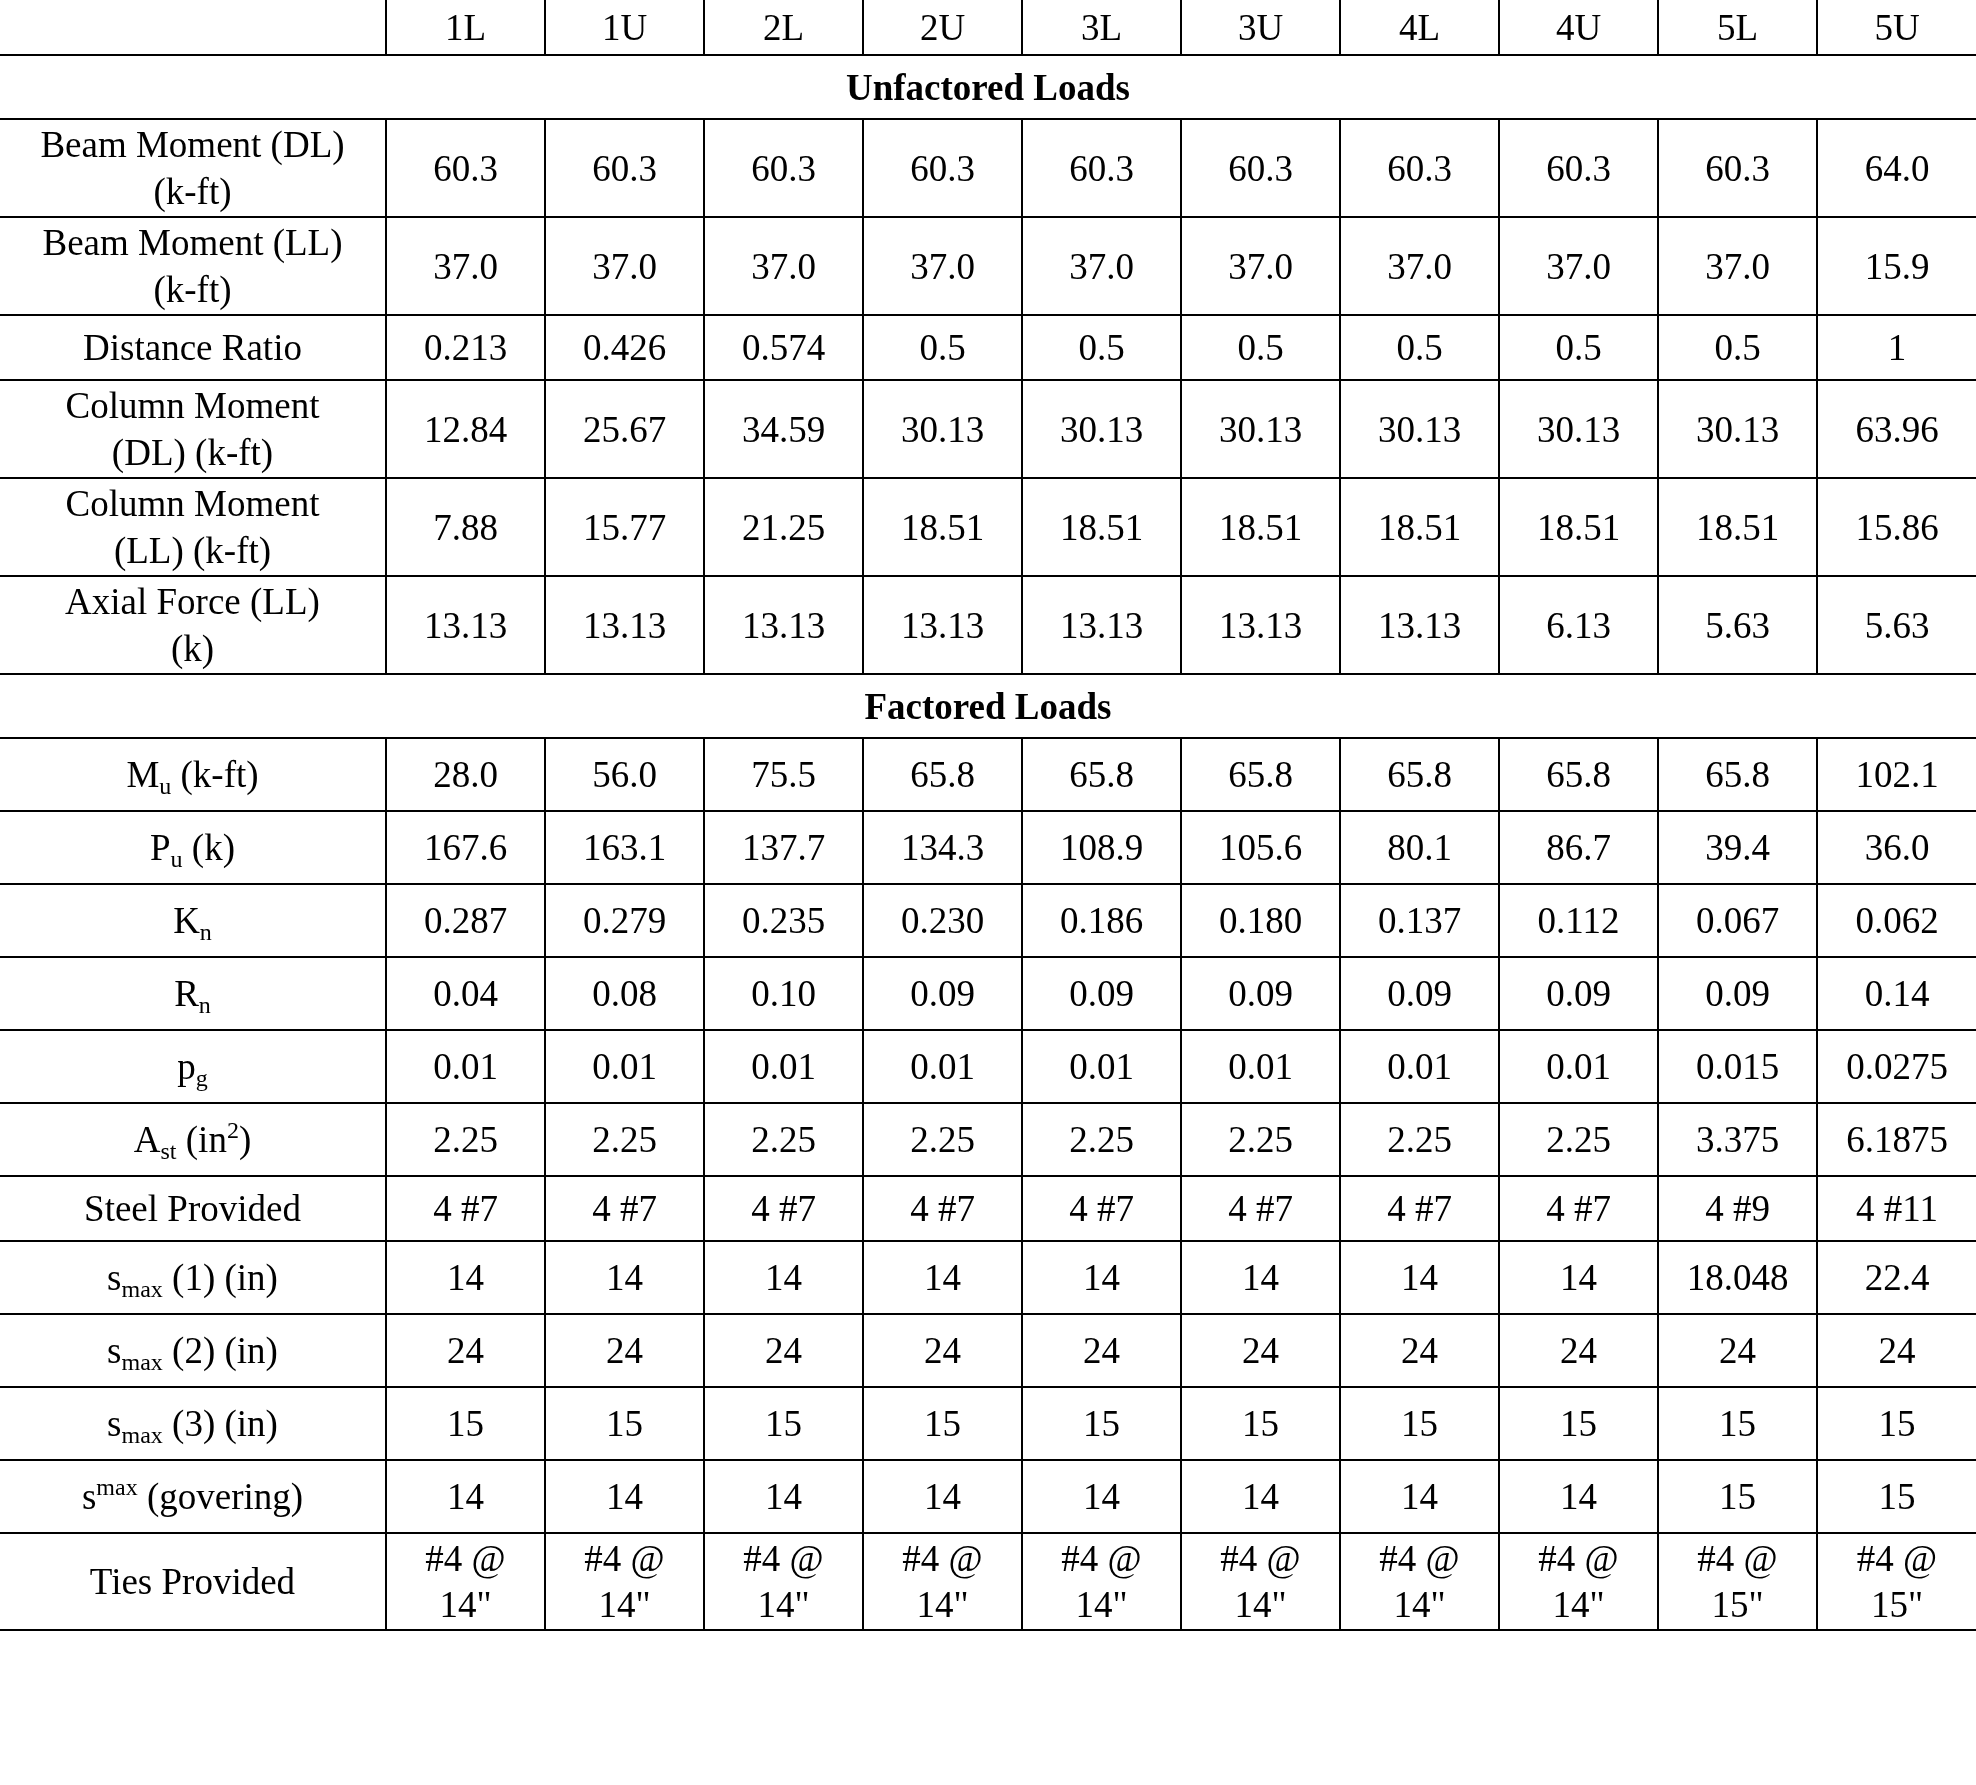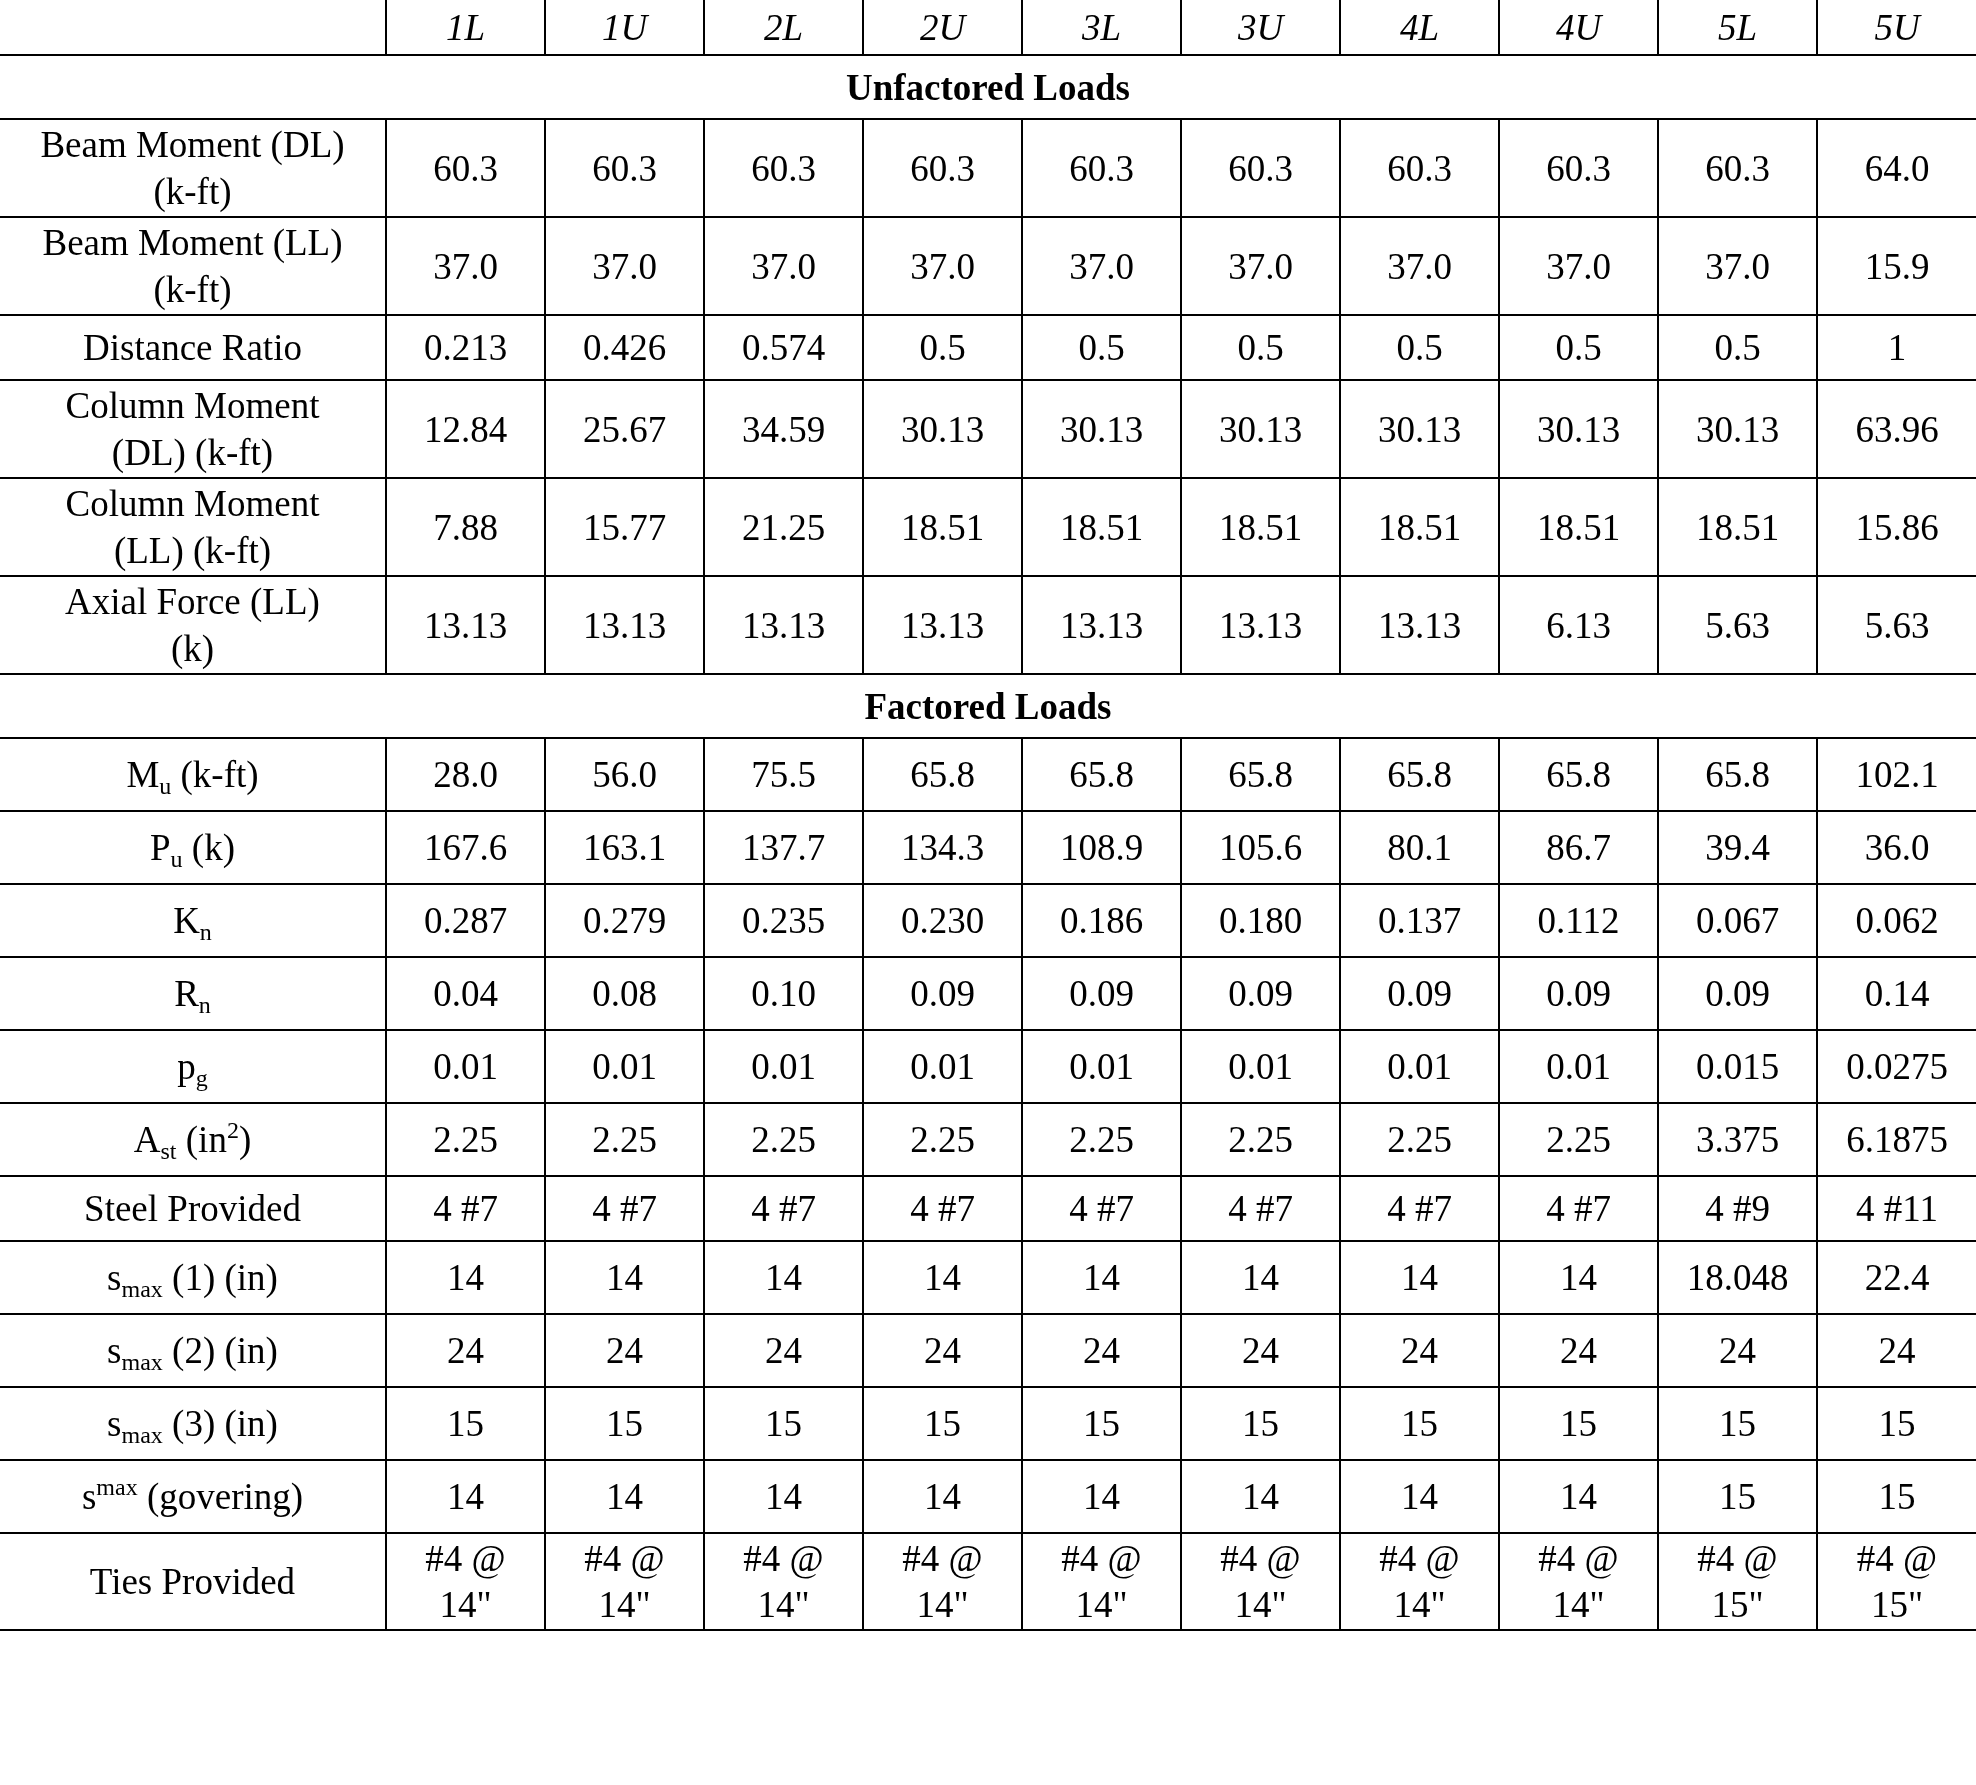--- a/index.html
+++ b/index.html
@@ -12,21 +12,21 @@
   tr.section td { border-left: none; border-right: none; margin-top: 40px; }
   tr.section td.bold { font-weight: bold; }
   tr.hdr td { height: 54px; }
   tr.h2 td { height: 96px; }
   tr.h1 td { height: 63px; margin-left: 13px; }
   tr.h3 td { height: 71px; }
   tr.sh td { height: 62px; }
   tr.h4 td { height: 95px; line-height: 46px; }
   table.main tr td:first-child { border-left: none; }
   table.main tr td:last-child { border-right: none; }
-  tr.hdr td { border-top: none; font-style: italic; }
+  tr.hdr td { border-top: none; }
   sub { font-size: 24px; vertical-align: -7px; line-height: 0; }
   sup { font-size: 24px; vertical-align: 14px; line-height: 0; }
 </style>
 </head>
 <body>
 
 <table class="main">
   <colgroup>
     <col class="lab">
       <col class="val">

